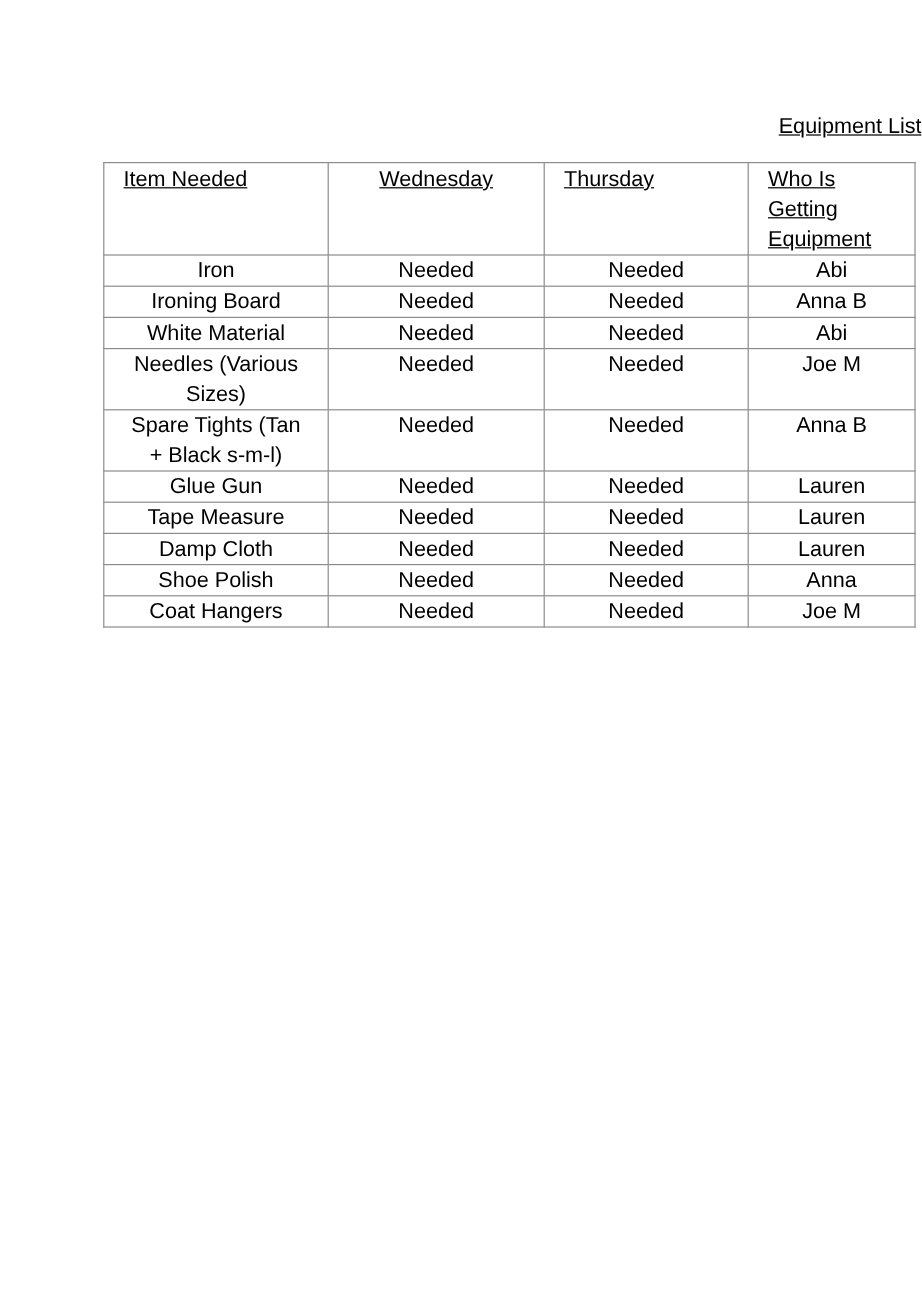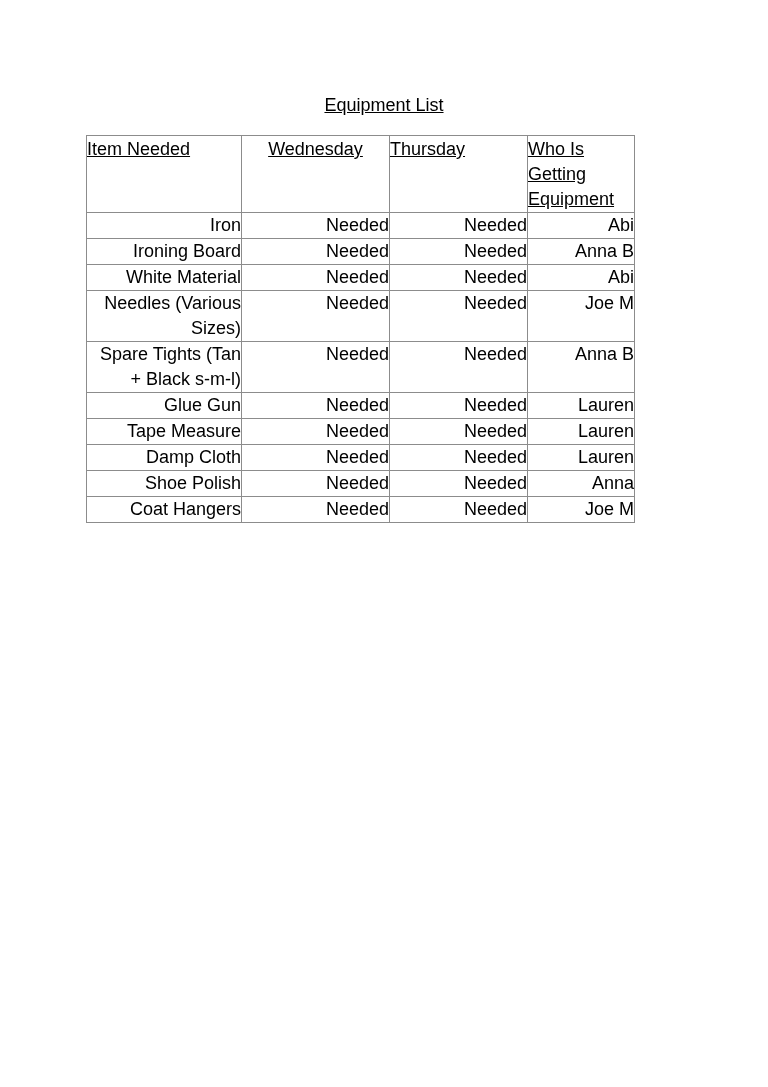--- a/index.html
+++ b/index.html
@@ -1,21 +1,21 @@
 <!DOCTYPE html>
 <html><head>
 <meta charset="utf-8">
 <style>
   html,body{margin:0;padding:0;background:#fff;}
   body{width:768px;height:1087px;position:relative;font-family:"Liberation Sans",sans-serif;color:#000;}
-  .title{position:absolute;top:95px;left:0;width:768px;text-align:center;font-size:18px;text-decoration:underline;}
+  .title{position:absolute;top:95px;left:0;width:768px;text-align:right;font-size:18px;text-decoration:underline;}
   table{position:absolute;top:135px;left:86px;border-collapse:collapse;font-size:18px;}
-  td,th{border:1px solid #8c8c8c;padding:0 0;vertical-align:top;line-height:25px;font-weight:normal;margin-top:18px;}
+  td,th{border:1px solid #8c8c8c;padding:0 16px;vertical-align:top;line-height:25px;font-weight:normal;margin-top:18px;}
   th{text-align:left;text-decoration:underline;height:75px;padding-top:1px;}
-  td{text-align:right;}
+  td{text-align:center;}
   .c1{width:154px;} .c2{width:147px;text-align:center;} .c3{width:137px;} .c4{width:106px;}
 </style>
 </head>
 <body>
 
 <div class="title">Equipment List</div>
 <table>
   <thead>
     <tr>
       <th class="c1">Item Needed</th>

